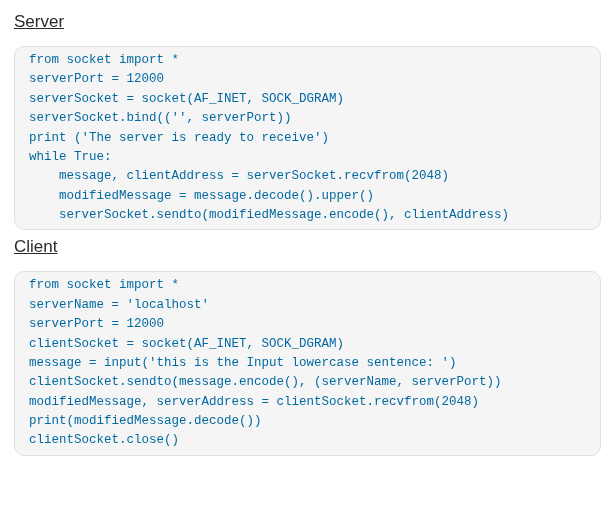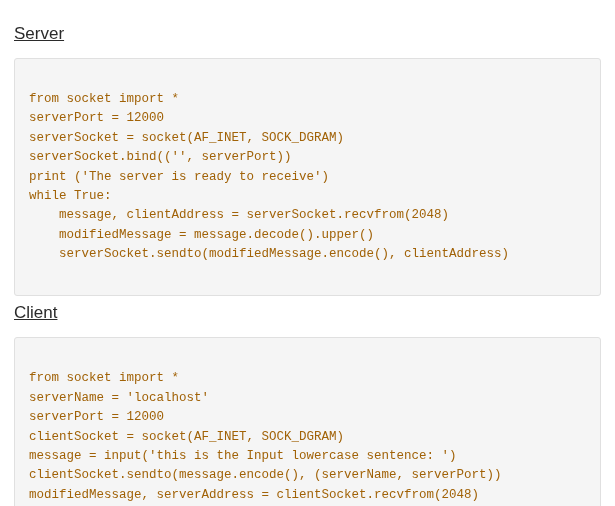--- a/index.html
+++ b/index.html
@@ -13,34 +13,34 @@
       padding: 12px 14px;
       width: 615px;
       color: #333;
     }
     .section-heading {
       font-size: 17px;
       font-weight: 400;
       color: #2b2b2b;
       text-decoration: underline;
       margin-bottom: 14px;
-      margin-top: 12px;
+      margin-top: 0;
     }
     .section-heading.second {
       margin-top: 7px;
     }
     .code-block {
       background: #f5f5f5;
       border: 1px solid #e0e0e0;
-      border-radius: 3px;
-      padding: 31px 14px;
+      border-radius: 10px;
+      padding: 4px 14px;
       font-family: Consolas, Monaco, 'Courier New', monospace;
       font-size: 12.5px;
       line-height: 1.55;
-      color: #a16207;
+      color: #0369a1;
       white-space: pre;
       overflow-x: auto;
     }
   </style>
 </head>
 <body>
 
 <h3 class="section-heading">Server</h3>
 <pre class="code-block">from socket import *
 serverPort = 12000

